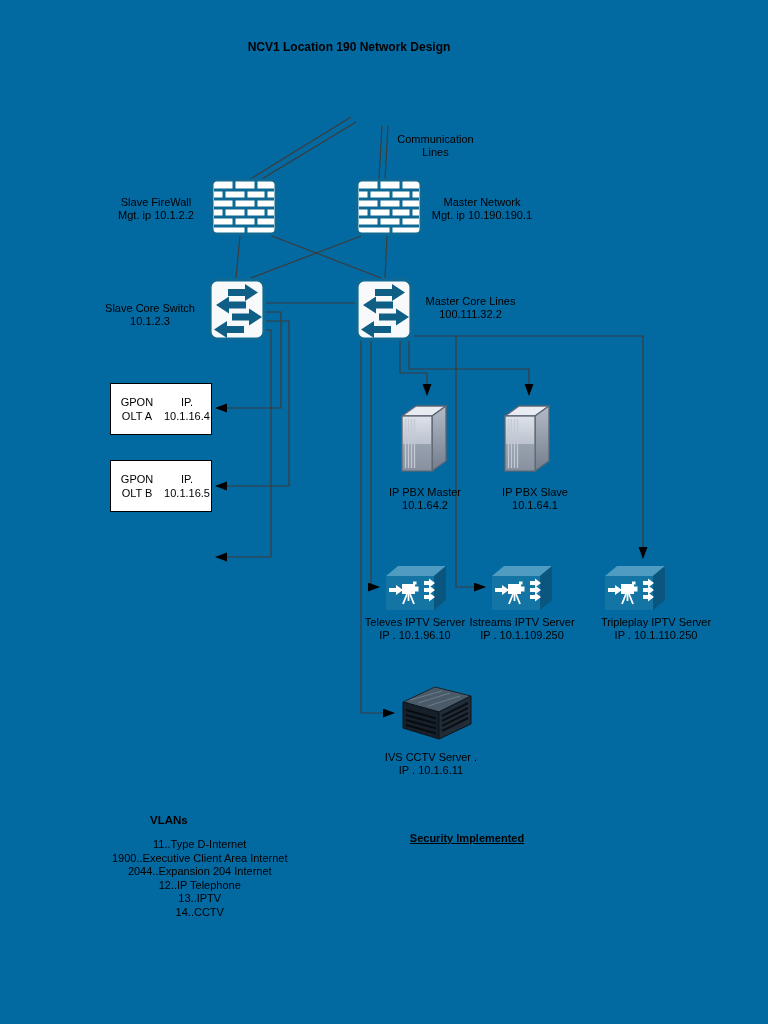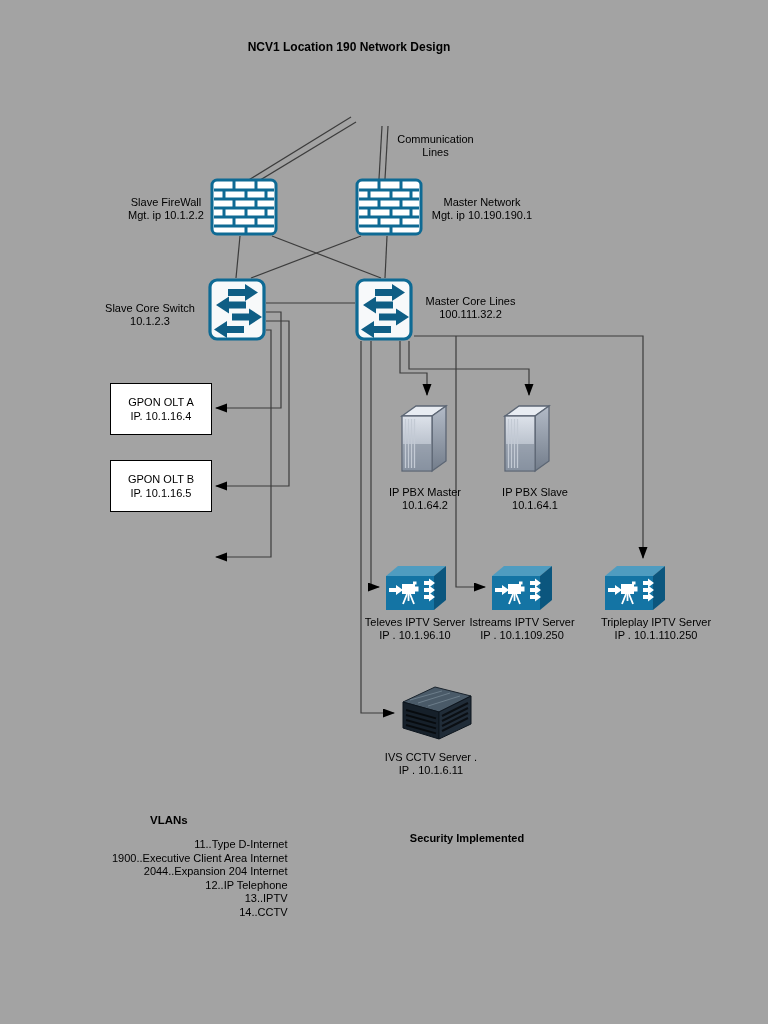--- a/index.html
+++ b/index.html
@@ -1,38 +1,38 @@
 <!DOCTYPE html>
 <html><head>
 <meta charset="utf-8">
 <style>
   html,body{margin:0;padding:0;background:#fff;}
   #page{
-    position:relative;width:768px;height:1024px;background:#a3a3a3;overflow:hidden;
+    position:relative;width:768px;height:1024px;background:#0369a1;overflow:hidden;
     font-family:"Liberation Sans","DejaVu Sans",sans-serif;color:#000;
   }
   .abs{position:absolute;}
   .lbl{position:absolute;text-align:center;font-size:11px;line-height:13px;color:#000;}
   .lbl span{display:block;}
   #title{position:absolute;left:184px;top:40px;width:330px;text-align:center;
          font-size:12px;font-weight:bold;}
   .netbox{
     position:absolute;left:110px;width:100px;height:50px;background:#fff;
-    border:1px solid #000;display:flex;flex-direction:column;align-items:center;
+    border:1px solid #000;display:flex;flex-direction:row;align-items:center;
     justify-content:center;font-size:11px;line-height:14px;text-align:center;
   }
   .cloud-wrap{position:absolute;left:330px;top:64px;width:105px;height:64px;}
   .cloud-wrap .cloud-label{
     position:absolute;left:0;top:26px;width:100%;text-align:center;font-size:11px;
   }
-  #vlan-list{position:absolute;left:112px;top:838px;font-size:11px;line-height:13.6px;text-align:right;}
+  #vlan-list{position:absolute;left:112px;top:838px;font-size:11px;line-height:13.6px;text-align:center;}
   #vlan-heading{position:absolute;left:150px;top:814px;width:84px;
                 font-size:11.5px;font-weight:bold;}
   #security{position:absolute;left:342px;top:832px;width:250px;text-align:center;font-size:11px;line-height:13.5px;}
-  #security .sec-head{font-weight:bold;display:block;}
+  #security .sec-head{font-weight:bold;display:block;text-decoration:underline;}
   svg{display:block;}
 </style>
 </head>
 <body>
 
 <div id="page">
 
   <svg class="abs" style="left:0;top:0" width="768" height="1024" viewBox="0 0 768 1024">
     <defs>
       <marker id="arr" markerUnits="userSpaceOnUse" markerWidth="13" markerHeight="10" refX="11" refY="4.5" orient="auto">
@@ -93,21 +93,21 @@
       <line x1="24" y1="21" x2="24" y2="30"></line>
         <line x1="46" y1="21" x2="46" y2="30"></line>
       <line x1="14" y1="30" x2="14" y2="39"></line>
         <line x1="36" y1="30" x2="36" y2="39"></line>
         <line x1="56" y1="30" x2="56" y2="39"></line>
       <line x1="24" y1="39" x2="24" y2="48"></line>
         <line x1="46" y1="39" x2="46" y2="48"></line>
       <line x1="36" y1="48" x2="36" y2="55"></line>
     </g>
   </svg>
-  <div class="lbl" style="left:116px;top:196px;width:100px">
+  <div class="lbl" style="left:106px;top:196px;width:100px">
     <span>Slave FireWall</span>
     <span>Mgt. ip 10.1.2.2</span>
   </div>
 
   <svg class="abs" style="left:355px;top:178px" width="68" height="58" viewBox="0 0 68 58">
     <rect x="2" y="2" width="64" height="54" rx="5" fill="#ffffff" stroke="#0e6a94" stroke-width="3"></rect>
     <g stroke="#0e6a94" stroke-width="3">
       <line x1="4" y1="12" x2="64" y2="12"></line>
         <line x1="4" y1="21" x2="64" y2="21"></line>
       <line x1="4" y1="30" x2="64" y2="30"></line>

